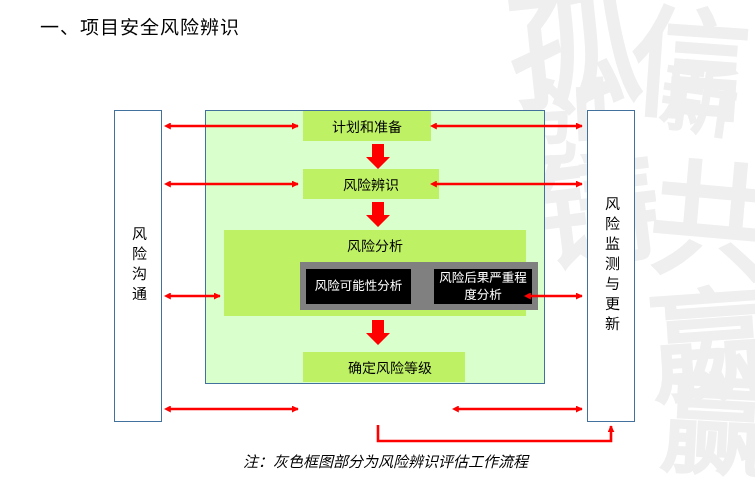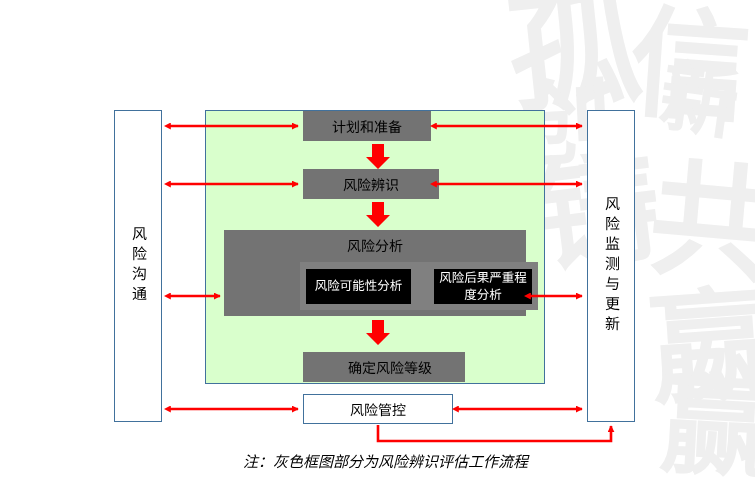--- a/index.html
+++ b/index.html
@@ -69,21 +69,21 @@
   #panel-right{left:587px;top:110px;width:48px;height:312px;}
 
   #greenzone{
     position:absolute;left:205px;top:110px;width:340px;height:274px;
     background:#D9FFCC;border:1px solid #41719C;box-sizing:border-box;
     z-index:2;
   }
 
   .bluebox{
     position:absolute;
-    background:#737373;
+    background:#bef264;
     display:flex;align-items:center;justify-content:center;
     font-size:14px;color:#000;
     z-index:4;
     text-align:center;
   }
   #box-plan{left:303px;top:111px;width:128px;height:30px;}
   #box-identify{left:303px;top:169px;width:136px;height:30px;}
   #box-analysis{left:224px;top:230px;width:302px;height:86px;}
   #box-level{left:303px;top:352px;width:150px;height:30px;padding-left:12px;}
 
@@ -129,20 +129,21 @@
 
   <div class="wm wm-1">孤</div>
   <div class="wm wm-2">信</div>
   <div class="wm wm-3">创</div>
   <div class="wm wm-4">新</div>
   <div class="wm wm-5">铸</div>
   <div class="wm wm-6">共</div>
   <div class="wm wm-7">嬴</div>
   <div class="wm wm-8">赢</div>
 
+  <div class="h1">一、项目安全风险辨识</div>
 
   <div id="diagram">
 
     <div id="greenzone"></div>
 
     <div class="sidepanel" id="panel-left">
       <span class="vtext">风险沟通</span>
     </div>
 
     <div class="sidepanel" id="panel-right">
@@ -166,23 +167,20 @@
         <div class="blackbox" id="black-right">
           <span>风险后果严重程度分析</span>
         </div>
       </div>
     </div>
 
     <div class="bluebox" id="box-level">
       <span>确定风险等级</span>
     </div>
 
-    <div id="box-control">
-      <span>风险管控</span>
-    </div>
 
     <svg id="arrows" viewBox="0 0 755 478">
       <defs>
         <marker id="ahead" markerWidth="7" markerHeight="7" refX="6.2" refY="3.5" orient="auto" markerUnits="userSpaceOnUse">
           <path d="M0,0 L7,3.5 L0,7 z" fill="#FF0000"></path>
         </marker>
         <marker id="atail" markerWidth="7" markerHeight="7" refX="0.8" refY="3.5" orient="auto-start-reverse" markerUnits="userSpaceOnUse">
           <path d="M0,0 L7,3.5 L0,7 z" fill="#FF0000"></path>
         </marker>
       </defs>

